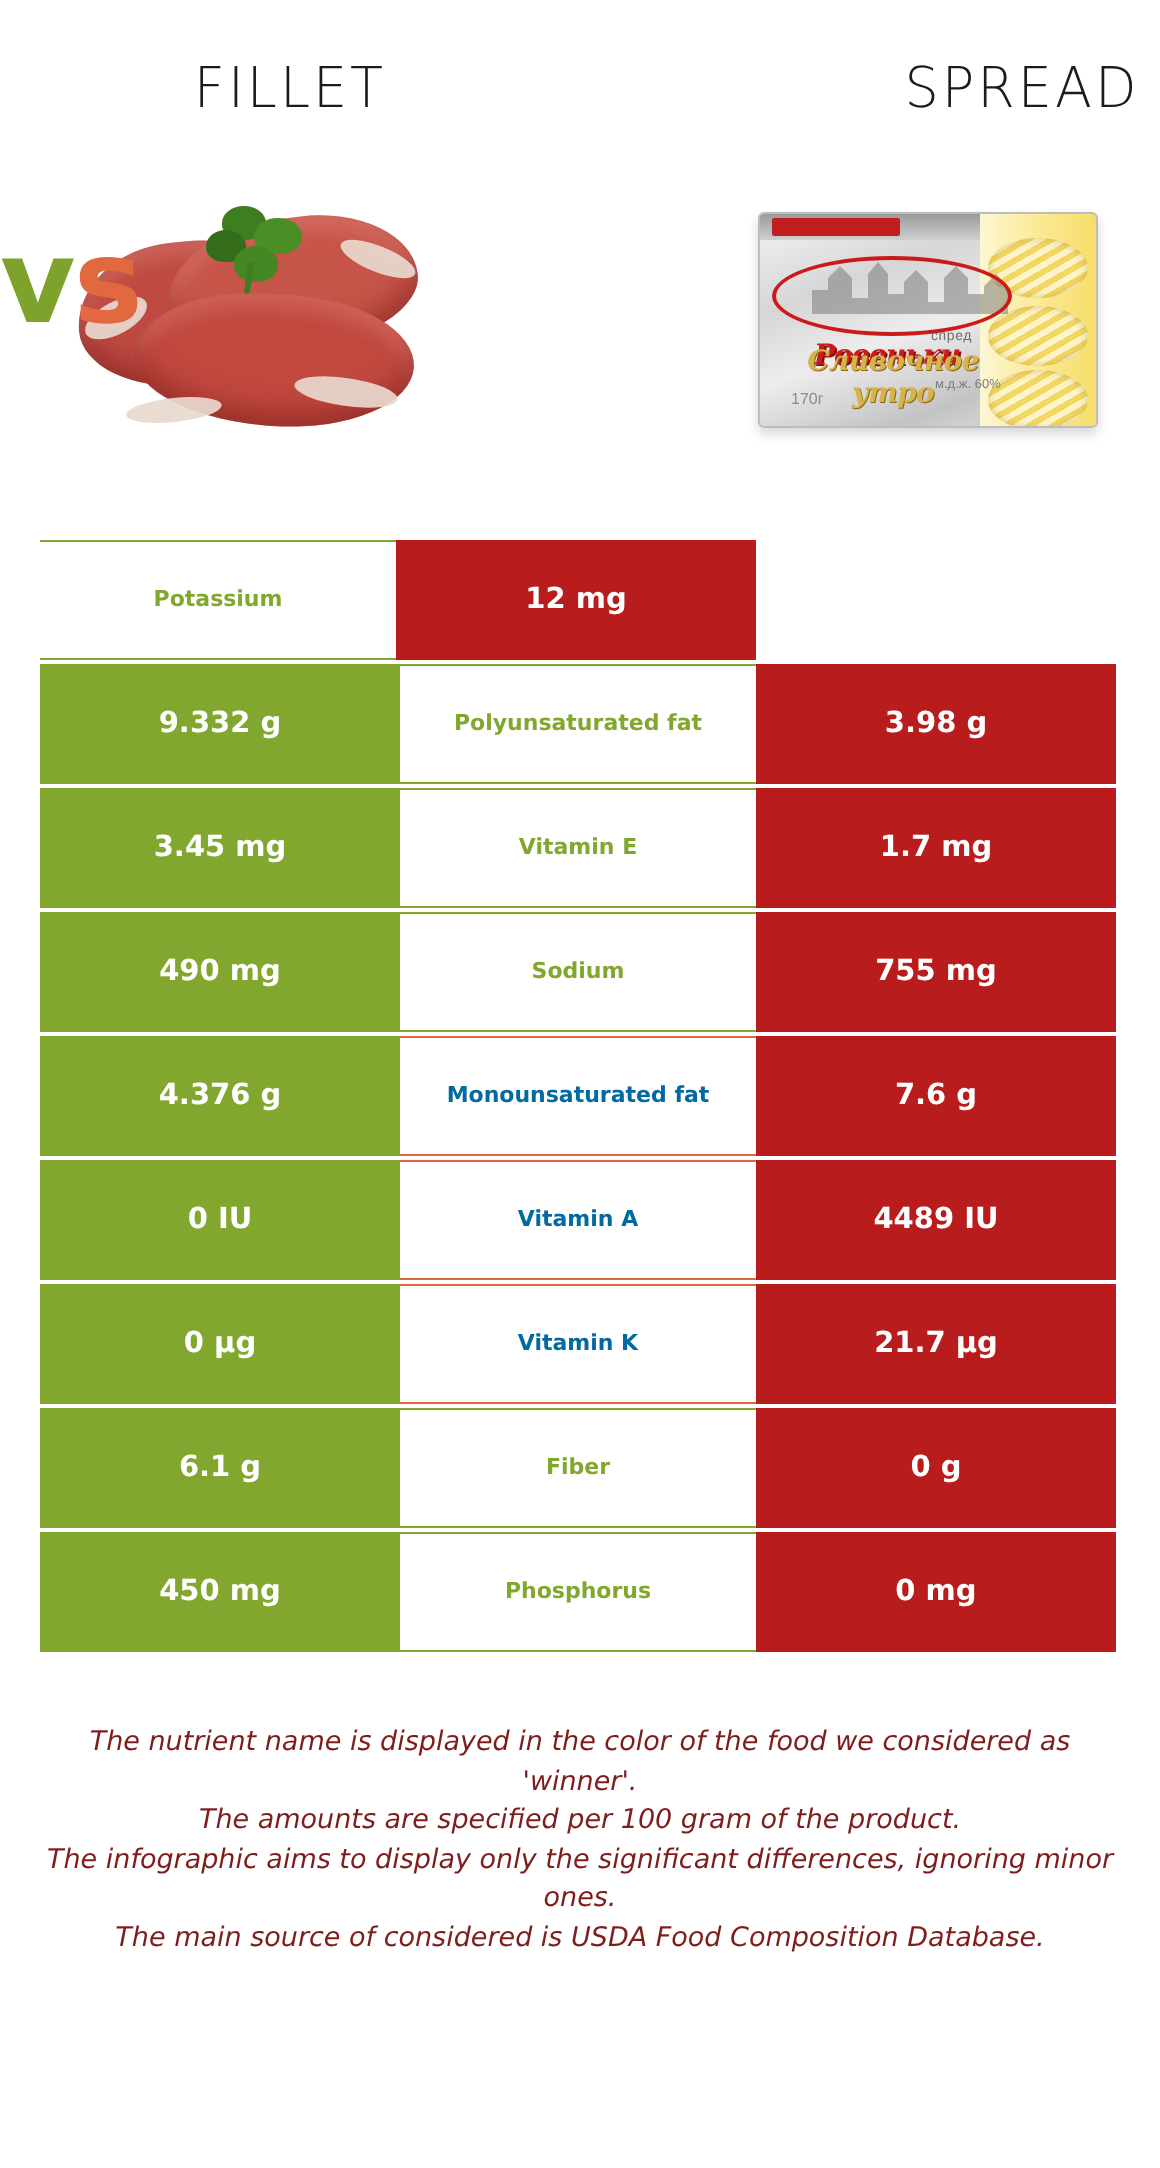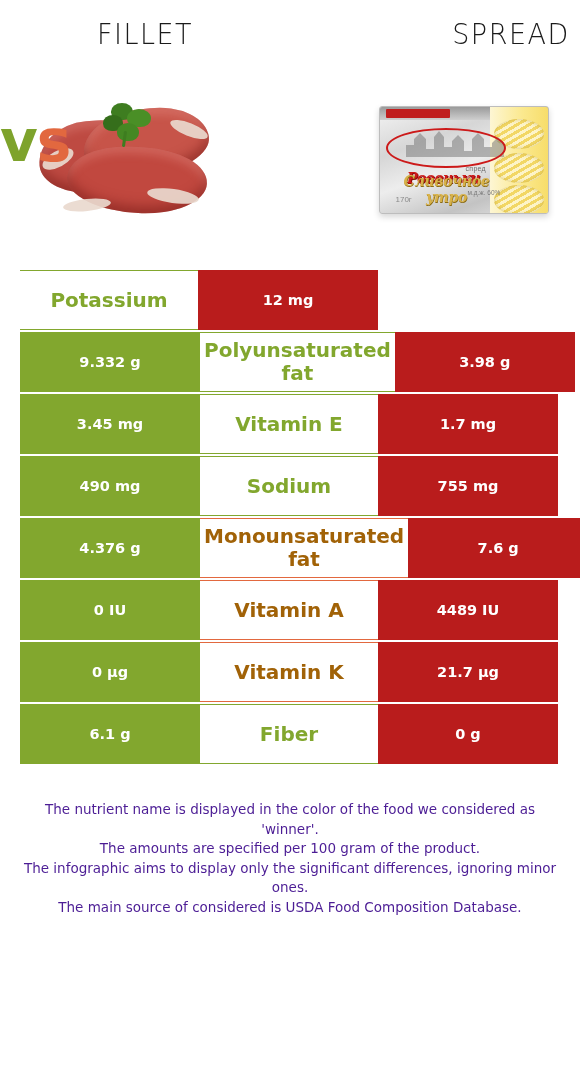--- a/index.html
+++ b/index.html
@@ -11,21 +11,21 @@
     height: 1084px;
     background: #ffffff;
     font-family: "Liberation Sans", sans-serif;
     overflow: hidden;
     position: relative;
   }
 
   
   .header {
     display: flex;
-    align-items: flex-start;
+    align-items: center;
     height: 70px;
   }
   .header-title {
     flex: 0 0 290px;
     text-align: center;
     font-size: 27px;
     font-weight: 300;
     letter-spacing: 1.5px;
     color: #1b1b1b;
     font-family: "DejaVu Sans", sans-serif;
@@ -265,43 +265,44 @@
     background: #ffffff;
     border-top: 1px solid #82A72E;
     border-bottom: 1px solid #82A72E;
     box-sizing: border-box;
   }
   .cell-mid.win-right {
     border-top-color: #E2683F;
     border-bottom-color: #E2683F;
   }
   .cell-mid .label {
-    font-size: 20px;
+    font-size: 11px;
     font-weight: 700;
     color: #82A72E;
     font-family: "DejaVu Sans", sans-serif;
     text-align: center;
     line-height: 1.15;
     padding: 0 4px;
   }
-  .cell-mid.win-right .label { color: #a16207; }
+  .cell-mid.win-right .label { color: #0369a1; }
   .cell-right {
     flex: 0 0 180px;
     background: #b91c1c;
     color: #ffffff;
   }
 
   
   .footer {
     margin: 36px 22px 0 22px;
     text-align: center;
     font-size: 13.5px;
     line-height: 1.45;
-    color: #4c1d95;
+    color: #7f1d1d;
     font-family: "DejaVu Sans", sans-serif;
+    font-style: italic;
   }
   .footer p { margin: 0; }
 </style>
 </head>
 <body>
 
 <div class="header">
   <div class="header-title left">FILLET</div>
   <div class="header-title right">SPREAD</div>
 </div>
@@ -407,20 +408,27 @@
       </div>
       <div class="cell cell-right">21.7 µg</div>
     </div>
     <div class="row">
       <div class="cell cell-left">6.1 g</div>
       <div class="cell cell-mid">
         <span class="label">Fiber</span>
       </div>
       <div class="cell cell-right">0 g</div>
     </div>
+    <div class="row">
+      <div class="cell cell-left">450 mg</div>
+      <div class="cell cell-mid">
+        <span class="label">Phosphorus</span>
+      </div>
+      <div class="cell cell-right">0 mg</div>
+    </div>
   </div>
 
 <div class="footer">
   <p>The nutrient name is displayed in the color of the food we considered as 'winner'.</p>
   <p>The amounts are specified per 100 gram of the product.</p>
   <p>The infographic aims to display only the significant differences, ignoring minor ones.</p>
   <p>The main source of considered is USDA Food Composition Database.</p>
 </div>
 
 </body></html>

